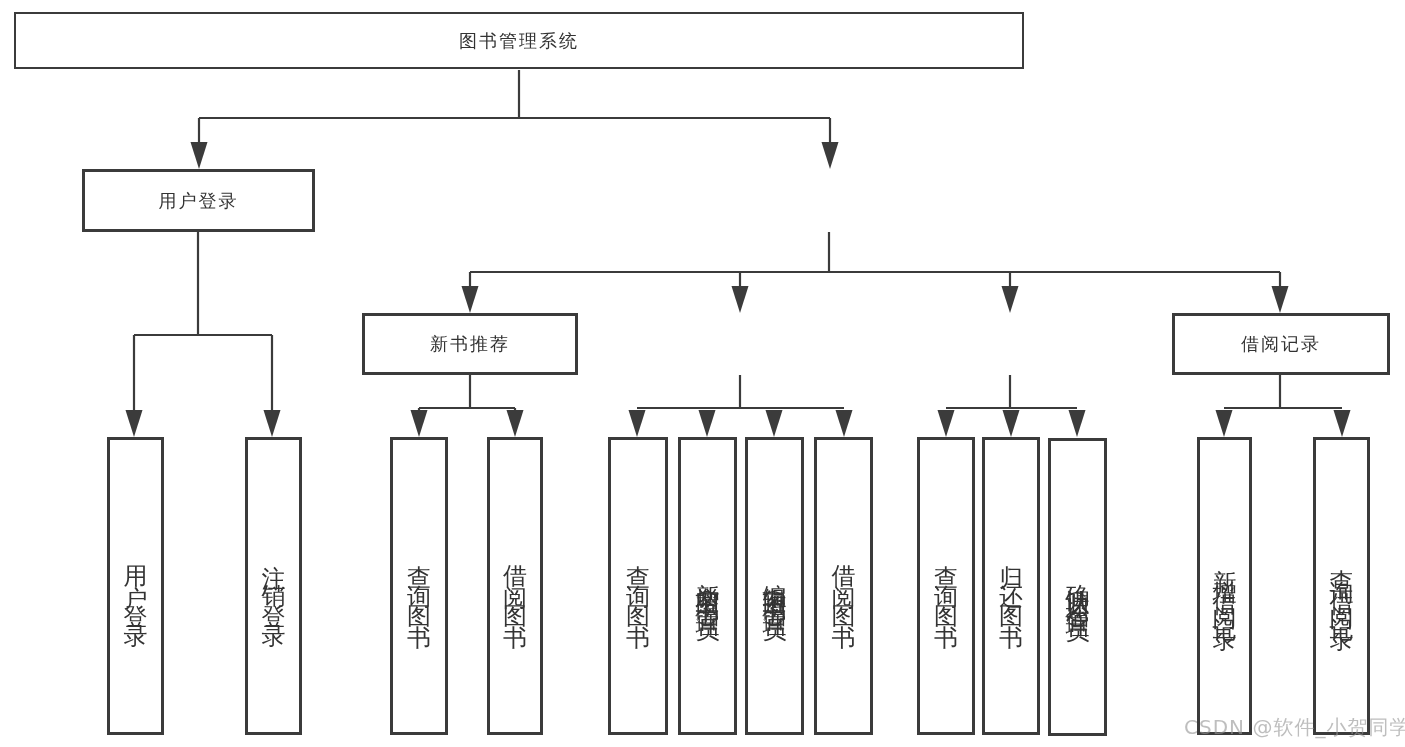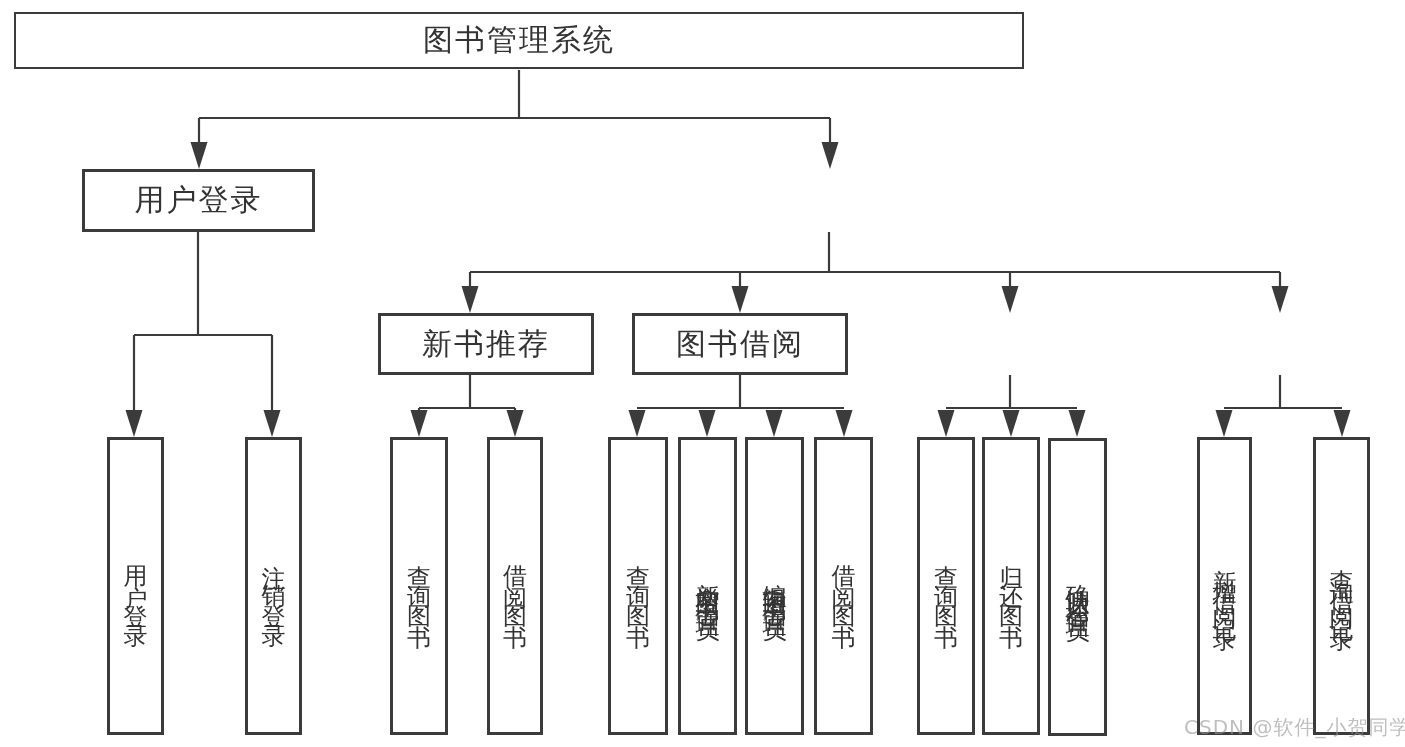--- a/index.html
+++ b/index.html
@@ -14,21 +14,21 @@
   .box{
     position:absolute;
     background:#ffffff;
     border:2px solid #3b3b3b;
     box-sizing:border-box;
     display:flex;
     align-items:center;
     justify-content:center;
     color:#333333;
   }
-  .h{font-size:30px;letter-spacing:2px;}
+  .h{font-size:18px;letter-spacing:2px;}
   .lvl{border-width:3px;}
   .v{border-width:3px;}
   .v span{
     writing-mode:vertical-rl;
     text-orientation:mixed;
     font-size:24px;
     color:#333333;
     white-space:nowrap;
   }
   .v .loose{letter-spacing:20px;}
@@ -98,22 +98,22 @@
     <path d="M1280,375 V408"></path>
     <path d="M1224,408 H1342"></path>
     <polygon points="1215.5,410 1232.5,410 1224,437" fill="#3b3b3b" stroke="none"></polygon>
     <polygon points="1333.5,410 1350.5,410 1342,437" fill="#3b3b3b" stroke="none"></polygon>
   </svg>
 
   <div class="box h" style="left:14px;top:12px;width:1010px;height:57px">图书管理系统</div>
 
   <div class="box h lvl" style="left:82px;top:169px;width:233px;height:63px">用户登录</div>
 
-  <div class="box h lvl" style="left:378px;top:313px;width:216px;height:62px">新书推荐</div>
-  <div class="box h lvl" style="left:632px;top:313px;width:216px;height:62px">图书借阅</div>
+  <div class="box h lvl" style="left:362px;top:313px;width:216px;height:62px">新书推荐</div>
+  <div class="box h lvl" style="left:1172px;top:313px;width:218px;height:62px">借阅记录</div>
 
   <div class="box v" style="left:107px;top:437px;width:57px;height:298px">
     <span class="loose">用户登录</span>
   </div>
   <div class="box v" style="left:245px;top:437px;width:57px;height:298px">
     <span class="loose">注销登录</span>
   </div>
 
   <div class="box v" style="left:390px;top:437px;width:58px;height:298px">
     <span class="loose">查询图书</span>

